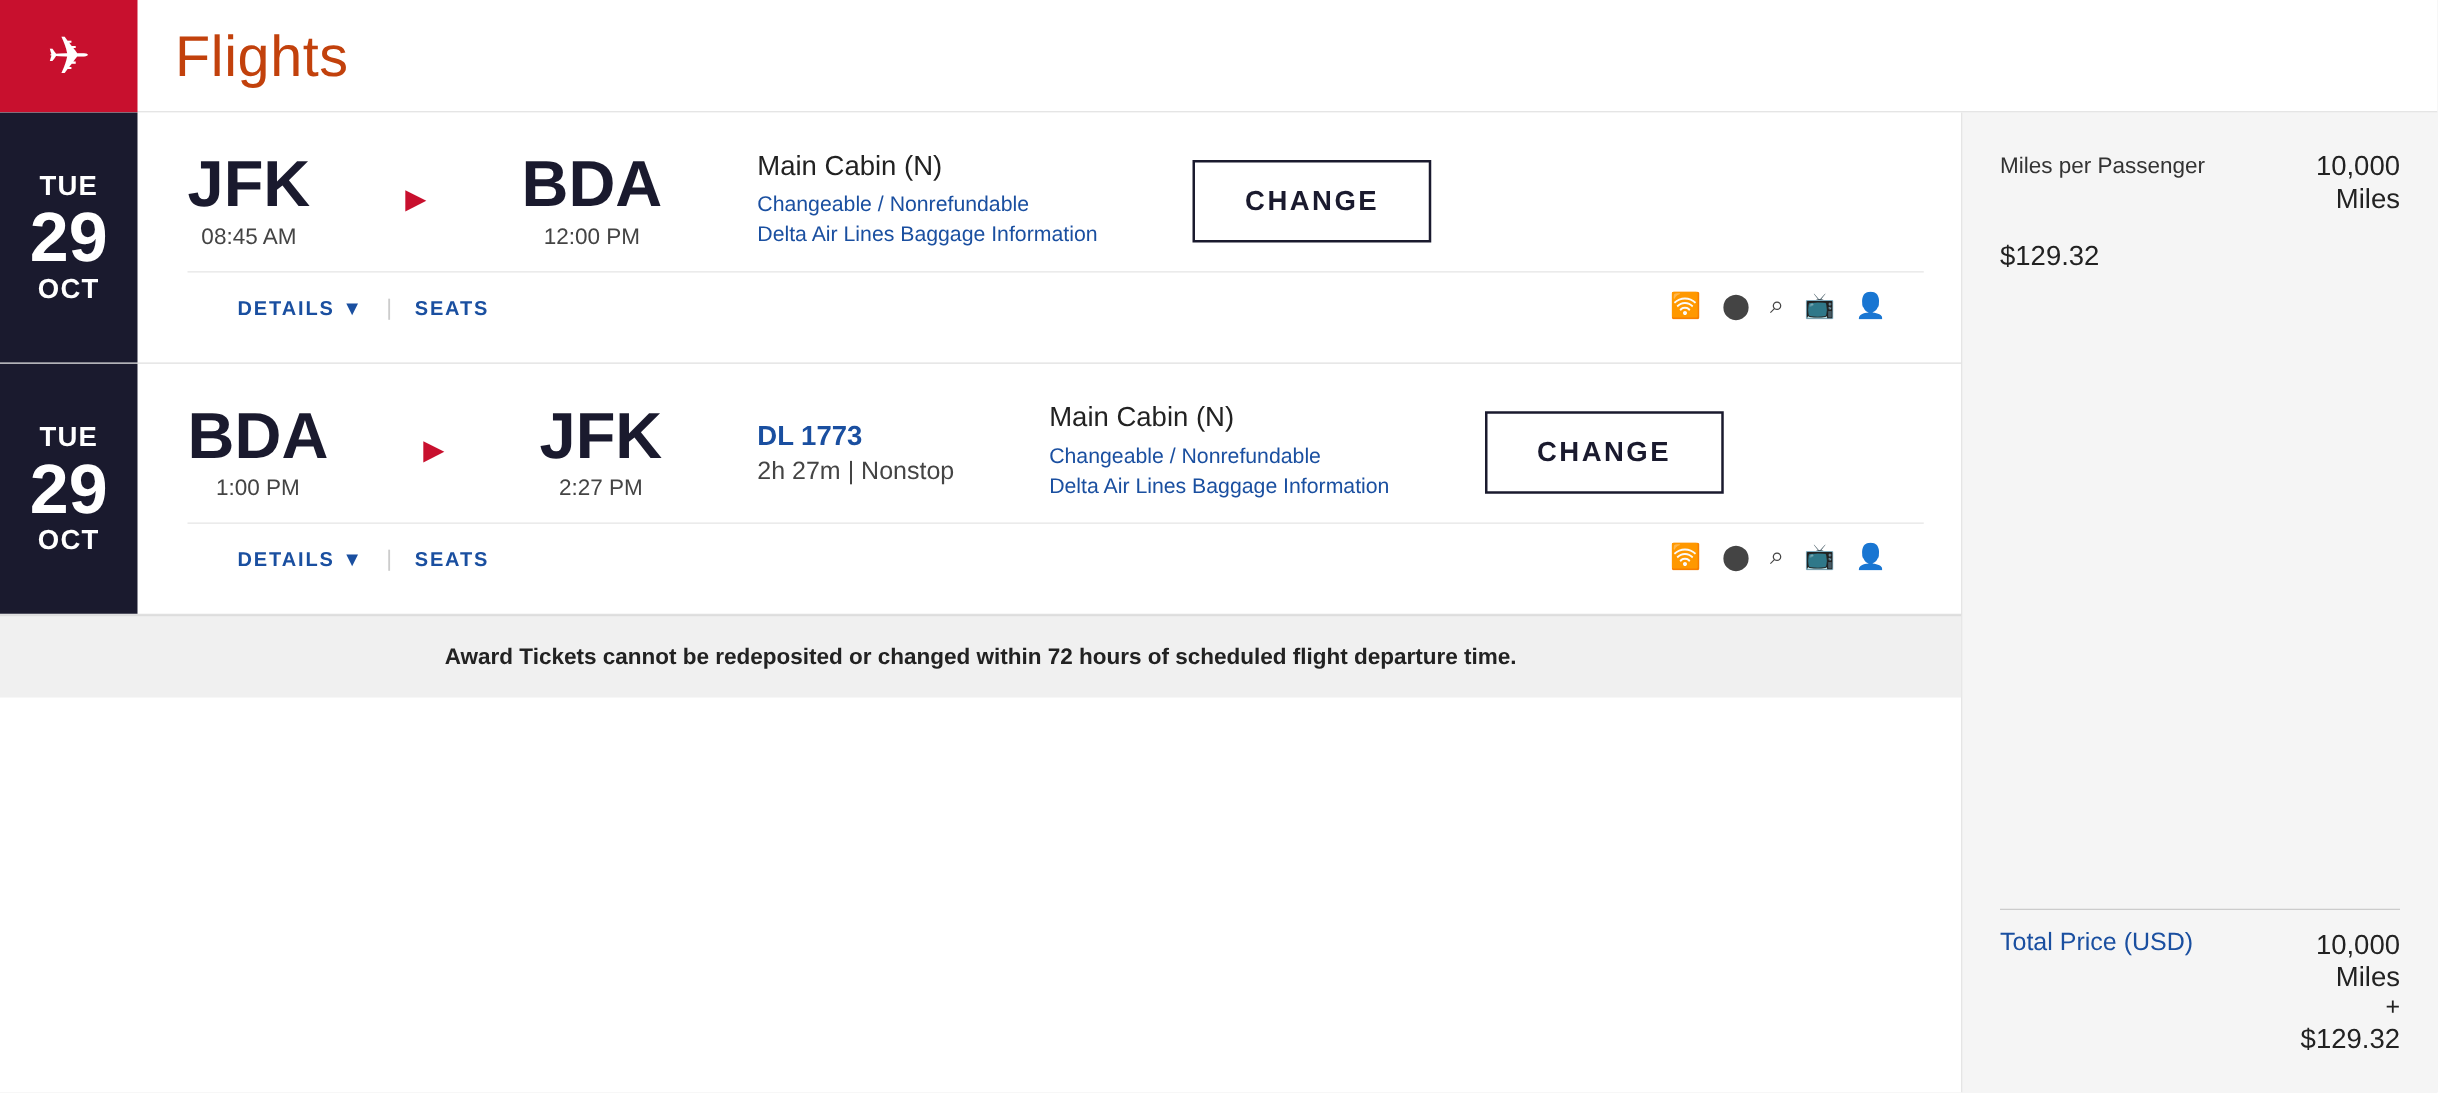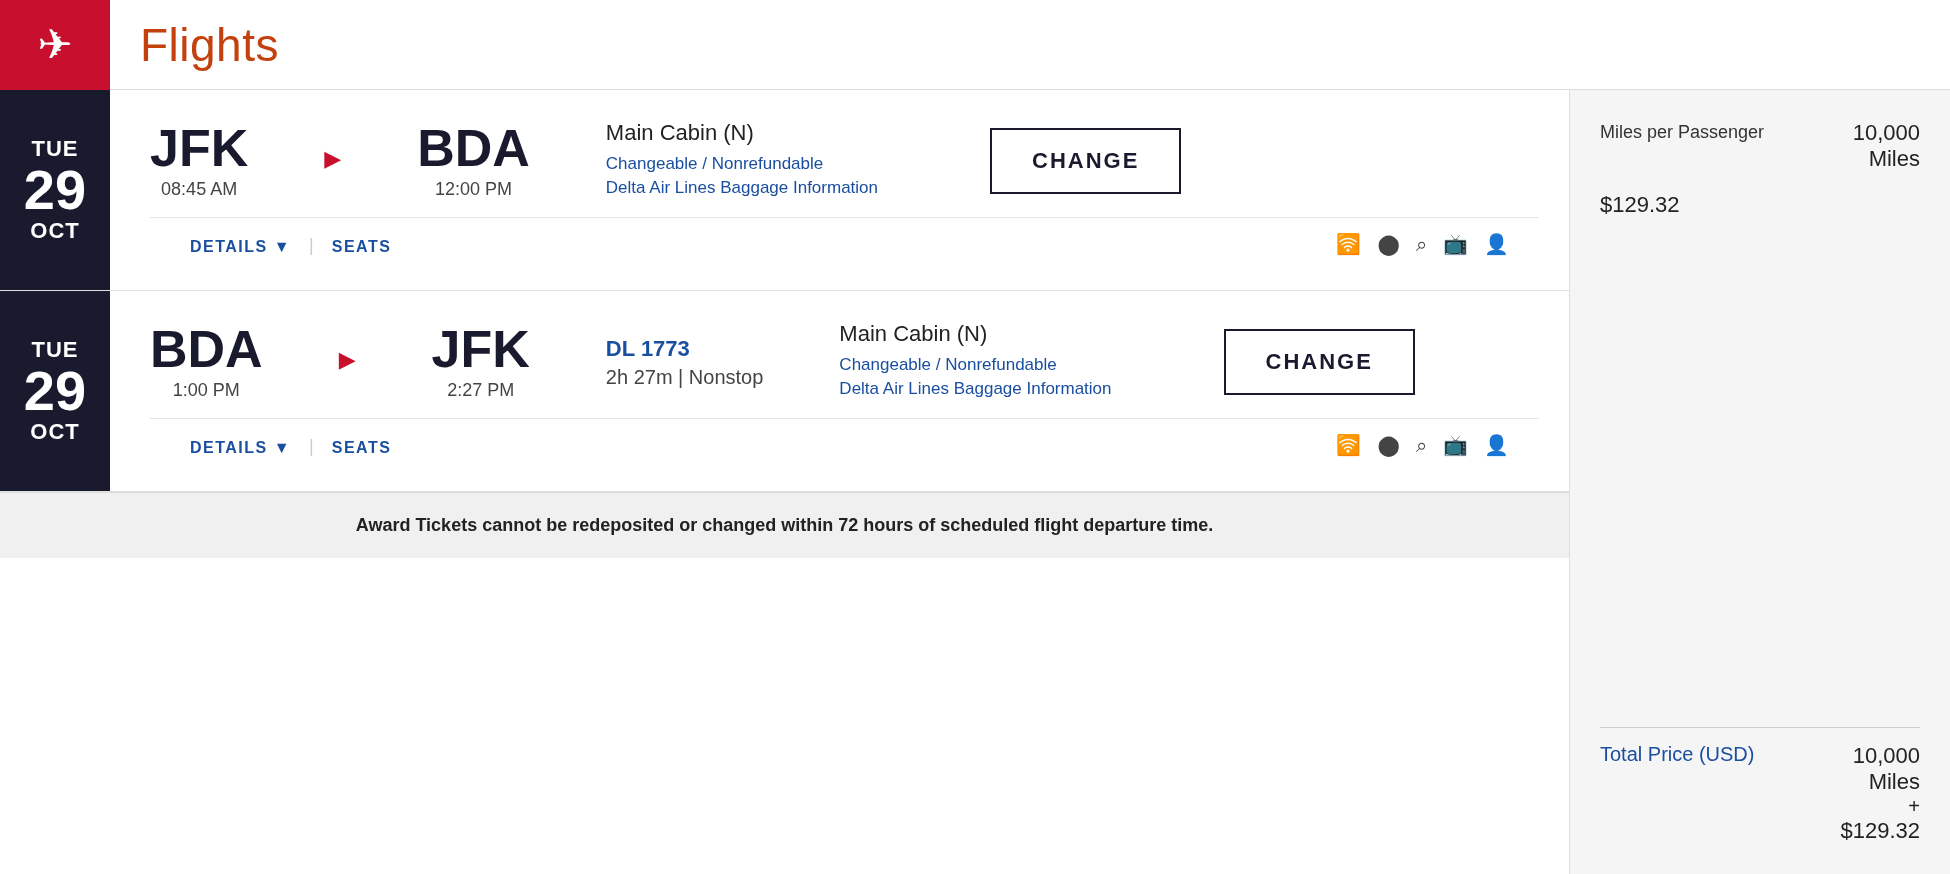--- a/index.html
+++ b/index.html
@@ -157,21 +157,20 @@
     .change-btn {
       border: 2.5px solid #1a1a2e;
       background: #fff;
       color: #1a1a2e;
       font-size: 22px;
       font-weight: 700;
       letter-spacing: 2px;
       padding: 18px 40px;
       cursor: pointer;
       white-space: nowrap;
-      margin-left: 36px;
     }
     
     .details-bar {
       display: flex;
       align-items: flex-end;
       padding: 14px 0 14px 40px;
       border-top: 1px solid #e5e5e5;
     }
     .details-link {
       font-size: 16px;

